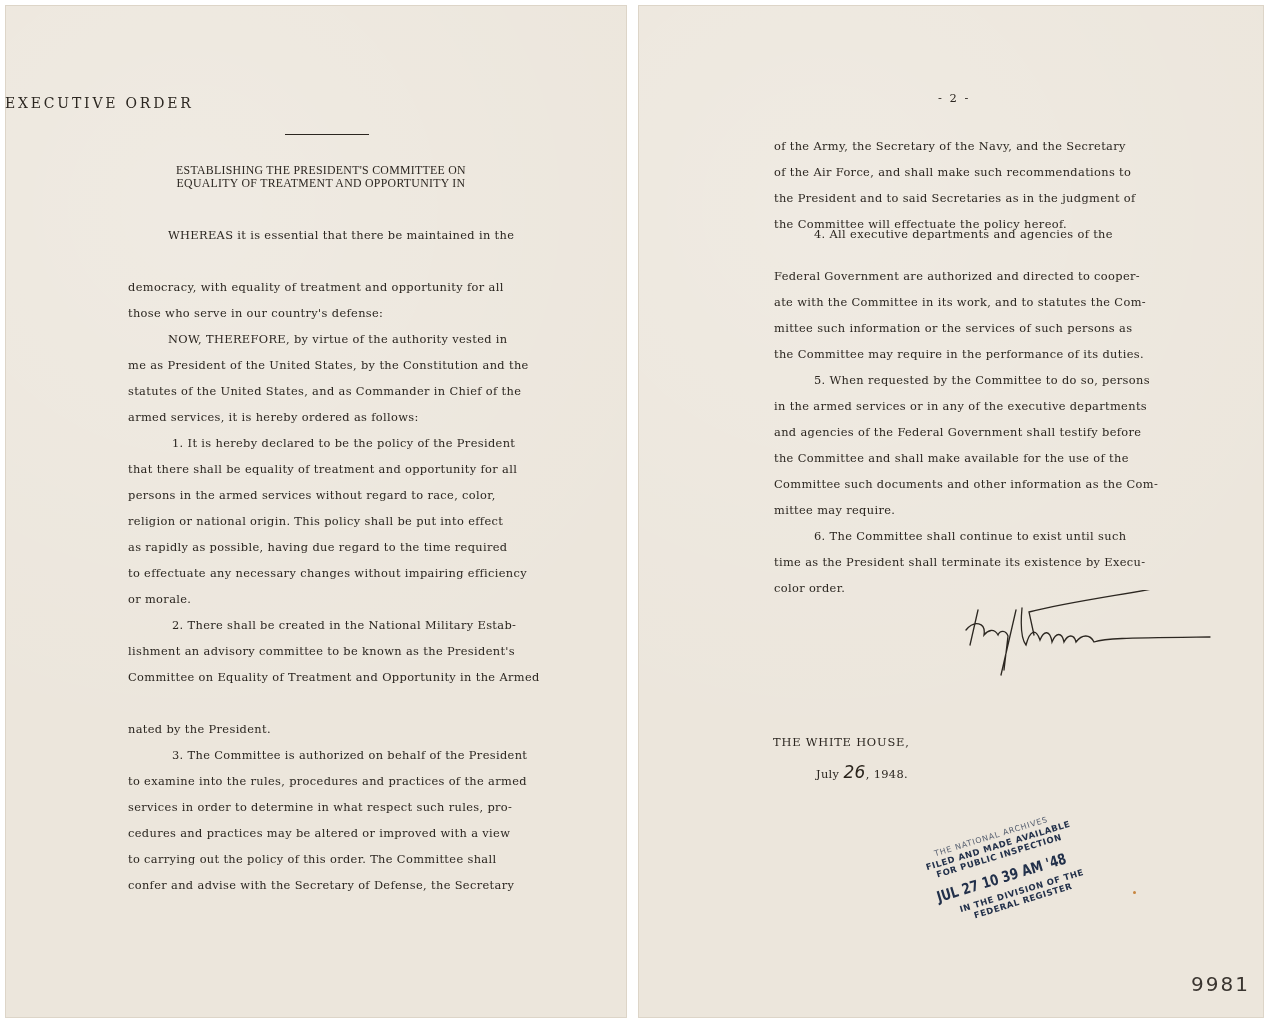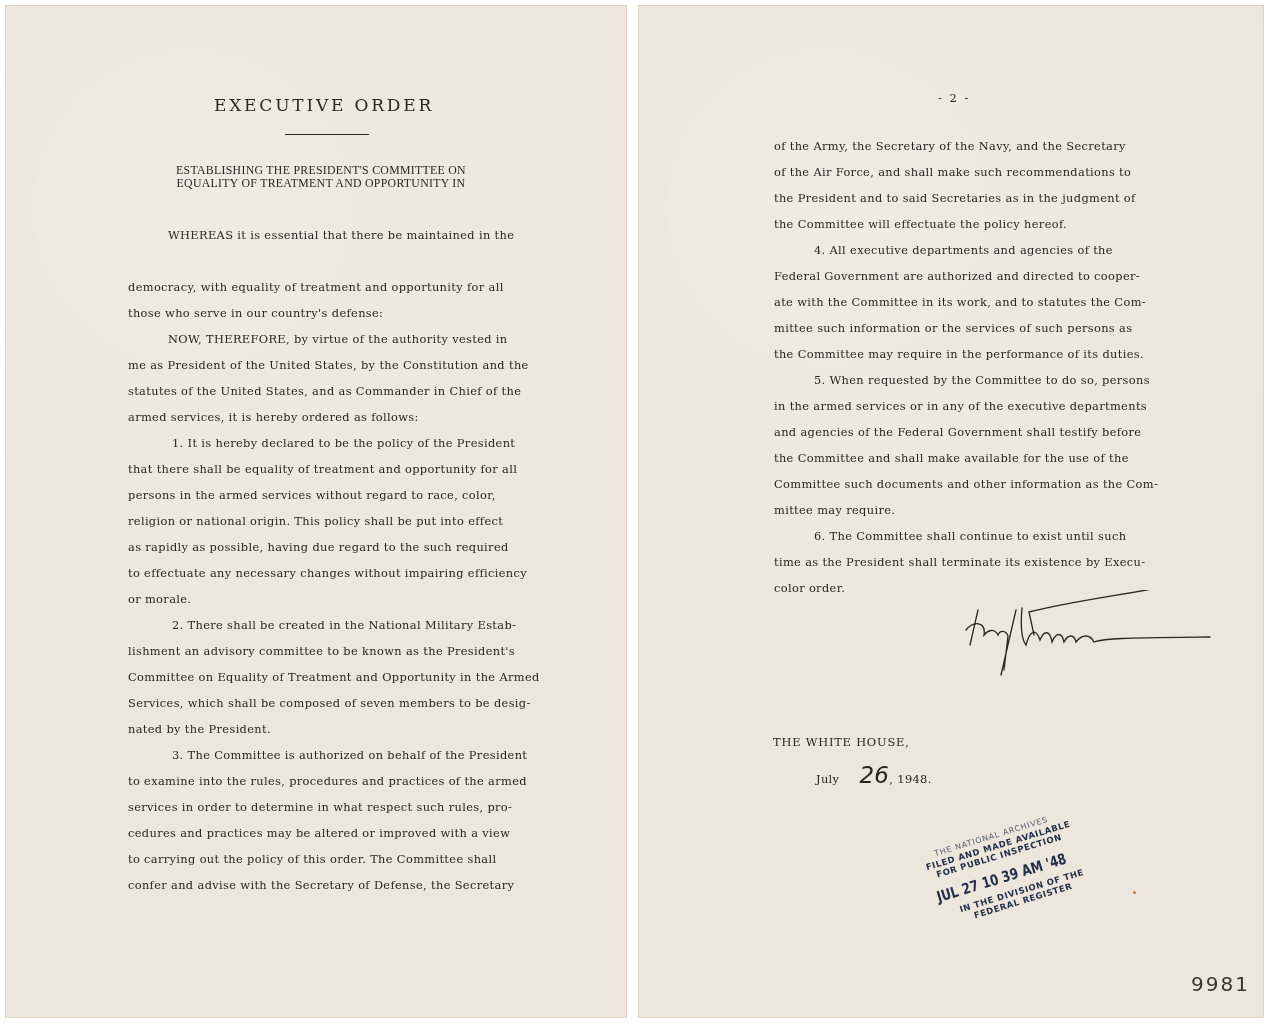--- a/index.html
+++ b/index.html
@@ -15,22 +15,22 @@
       background-image: radial-gradient(circle at 30% 20%, rgba(255,255,255,0.18), rgba(0,0,0,0) 60%);
       box-shadow: inset 0 0 0 1px #ddd5c8;
     }
     #page1 { left: 5px; width: 622px; }
     #page2 { left: 638px; width: 626px; }
     .line {
       position: absolute; white-space: nowrap;
       font-size: 11.4px; letter-spacing: 0.35px;
     }
     .title-main {
-      position: absolute; left: 8px; width: 100%; text-align: center;
-      top: 90px; font-size: 17px; letter-spacing: 2.8px;
+      position: absolute; left: 0; width: 100%; text-align: left;
+      top: 90px; font-size: 14px; letter-spacing: 2.8px;
     }
     .rule {
       position: absolute; left: 280px; width: 84px; top: 129px; height: 1px;
       background: #2b2620;
     }
     .subtitle {
       position: absolute; white-space: nowrap; font-family: "Liberation Serif", serif;
       font-size: 11.8px; letter-spacing: 0.3px; text-align: center; left: 0; width: 632px;
     }
     .pagenum {
@@ -58,44 +58,43 @@
   <div class="line" style="left:123px;top:275px">democracy, with equality of treatment and opportunity for all</div>
   <div class="line" style="left:123px;top:301px">those who serve in our country's defense:</div>
   <div class="line" style="left:163px;top:327px">NOW, THEREFORE, by virtue of the authority vested in</div>
   <div class="line" style="left:123px;top:353px">me as President of the United States, by the Constitution and the</div>
   <div class="line" style="left:123px;top:379px">statutes of the United States, and as Commander in Chief of the</div>
   <div class="line" style="left:123px;top:405px">armed services, it is hereby ordered as follows:</div>
   <div class="line" style="left:167px;top:431px">1.  It is hereby declared to be the policy of the President</div>
   <div class="line" style="left:123px;top:457px">that there shall be equality of treatment and opportunity for all</div>
   <div class="line" style="left:123px;top:483px">persons in the armed services without regard to race, color,</div>
   <div class="line" style="left:123px;top:509px">religion or national origin.   This policy shall be put into effect</div>
-  <div class="line" style="left:123px;top:535px">as rapidly as possible, having due regard to the such required</div>
+  <div class="line" style="left:123px;top:535px">as rapidly as possible, having due regard to the time required</div>
   <div class="line" style="left:123px;top:561px">to effectuate any necessary changes without impairing efficiency</div>
   <div class="line" style="left:123px;top:587px">or morale.</div>
   <div class="line" style="left:167px;top:613px">2.  There shall be created in the National Military Estab-</div>
   <div class="line" style="left:123px;top:639px">lishment an  advisory committee to be known as the President's</div>
   <div class="line" style="left:123px;top:665px">Committee on Equality of Treatment and Opportunity in the Armed</div>
-  <div class="line" style="left:123px;top:691px">Services, which shall be composed of seven members to be desig-</div>
   <div class="line" style="left:123px;top:717px">nated by the President.</div>
   <div class="line" style="left:167px;top:743px">3.  The Committee is authorized on behalf of the President</div>
   <div class="line" style="left:123px;top:769px">to examine into the rules, procedures and practices of the armed</div>
   <div class="line" style="left:123px;top:821px">cedures and practices may be altered or improved with a view</div>
   <div class="line" style="left:123px;top:795px">services in order to determine in what respect such rules, pro-</div>
   <div class="line" style="left:123px;top:847px">to carrying out the policy of this order.    The Committee shall</div>
   <div class="line" style="left:123px;top:873px">confer and advise with the Secretary of Defense, the Secretary</div>
 </div>
 
 <div class="page" id="page2">
   <div class="pagenum">- 2 -</div>
 
   <div class="line" style="left:136px;top:134px">of the Army, the Secretary of the Navy, and the Secretary</div>
   <div class="line" style="left:136px;top:160px">of the Air Force, and shall make such recommendations to</div>
   <div class="line" style="left:136px;top:186px">the President and to said Secretaries as in the judgment of</div>
   <div class="line" style="left:136px;top:212px">the Committee will effectuate the policy hereof.</div>
-  <div class="line" style="left:176px;top:238px">4.  All executive departments and agencies of the</div>
+  <div class="line" style="left:176px;top:222px">4.  All executive departments and agencies of the</div>
   <div class="line" style="left:136px;top:264px">Federal Government are authorized and directed to cooper-</div>
   <div class="line" style="left:136px;top:290px">ate with the Committee in its work, and to statutes the Com-</div>
   <div class="line" style="left:136px;top:316px">mittee such information or the services of such persons as</div>
   <div class="line" style="left:136px;top:342px">the Committee may require in the performance of its duties.</div>
   <div class="line" style="left:176px;top:368px">5.  When requested by the Committee to do so, persons</div>
   <div class="line" style="left:136px;top:394px">in the armed services or in any of the executive departments</div>
   <div class="line" style="left:136px;top:420px">and agencies of the Federal Government shall testify before</div>
   <div class="line" style="left:136px;top:446px">the Committee and shall make available for the use of the</div>
   <div class="line" style="left:136px;top:472px">Committee such documents and other information as the Com-</div>
   <div class="line" style="left:136px;top:498px">mittee may require.</div>
@@ -104,21 +103,21 @@
   <div class="line" style="left:136px;top:576px">color order.</div>
 
   <svg class="signature" width="270" height="100" viewBox="0 0 270 100">
     <title>Harry S. Truman</title>
     <path d="M230 -8 C 190 2, 120 10, 73 22 L 78 45 M 22 20 L 14 55 M 10 40 C 18 30, 30 32, 28 45 C 32 40, 38 38, 42 45 C 44 40, 50 40, 52 46 L 48 80 M 60 20 L 45 85 M 66 18 C 64 40, 66 50, 70 55 C 74 40, 80 38, 84 50 C 88 40, 94 40, 96 52 C 100 42, 106 42, 108 52 C 112 44, 118 44, 120 52 C 126 44, 134 44, 138 52 C 150 48, 170 48, 254 47" fill="none" stroke="#2c2721" stroke-width="1.3" stroke-linecap="round"></path>
   </svg>
 
   <div class="line" style="left:135px;top:730px;letter-spacing:0.8px">THE WHITE HOUSE,</div>
   <div class="line" style="left:178px;top:757px">
     <span>July</span>
-    <span class="hand" style="font-size:23px;margin-left:16px;color:#2a241c">26</span><span>, 1948.</span>
+    <span class="hand" style="font-size:17px;margin-left:0;color:#2a241c">26</span><span>, 1948.</span>
   </div>
 
   <div class="hand" style="position:absolute;left:553px;top:967px;font-size:20px;color:#3a3530;font-style:normal;font-family:'DejaVu Sans',sans-serif;letter-spacing:2px">9981</div>
 
   <div class="dot" style="left:495px;top:886px;background:#c7853f"></div>
 </div>
 
 <div class="stamp-block">
   <div class="stamp" style="left:14px;top:6px;font-size:8px;font-weight:normal;letter-spacing:0.8px;opacity:0.75">THE NATIONAL ARCHIVES</div>
   <div class="stamp" style="left:2px;top:16px;font-size:8.5px;letter-spacing:0.6px">FILED AND MADE AVAILABLE</div>

